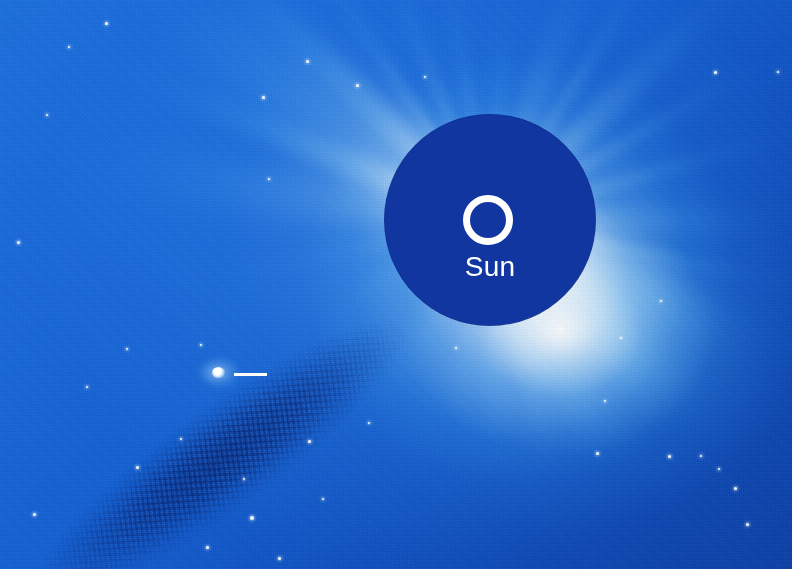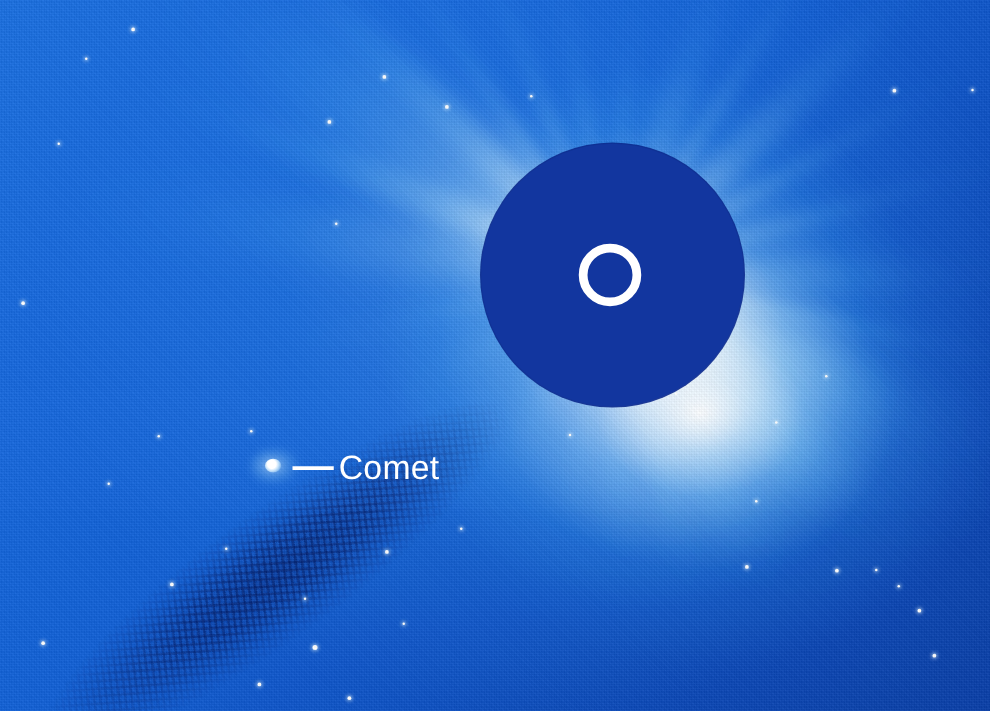--- a/index.html
+++ b/index.html
@@ -297,19 +297,19 @@
       <div class="star" style="left: 126px; top: 348px; width: 2px; height: 2px;"></div>
       <div class="star" style="left: 368px; top: 422px; width: 2px; height: 2px;"></div>
       <div class="star" style="left: 322px; top: 498px; width: 2px; height: 2px;"></div>
       <div class="star" style="left: 86px; top: 386px; width: 2px; height: 2px;"></div>
     </div>
 
   <div class="layer" id="grain"></div>
 
   <div id="occulter"></div>
   <div id="sun-ring"></div>
+  <div id="sun-label">Sun</div>
 
   <div id="comet-glow"></div>
   <div id="comet-dot"></div>
   <div id="comet-leader"></div>
-  <div id="comet-label">Comet</div>
 
 </div>
 
 </body></html>

